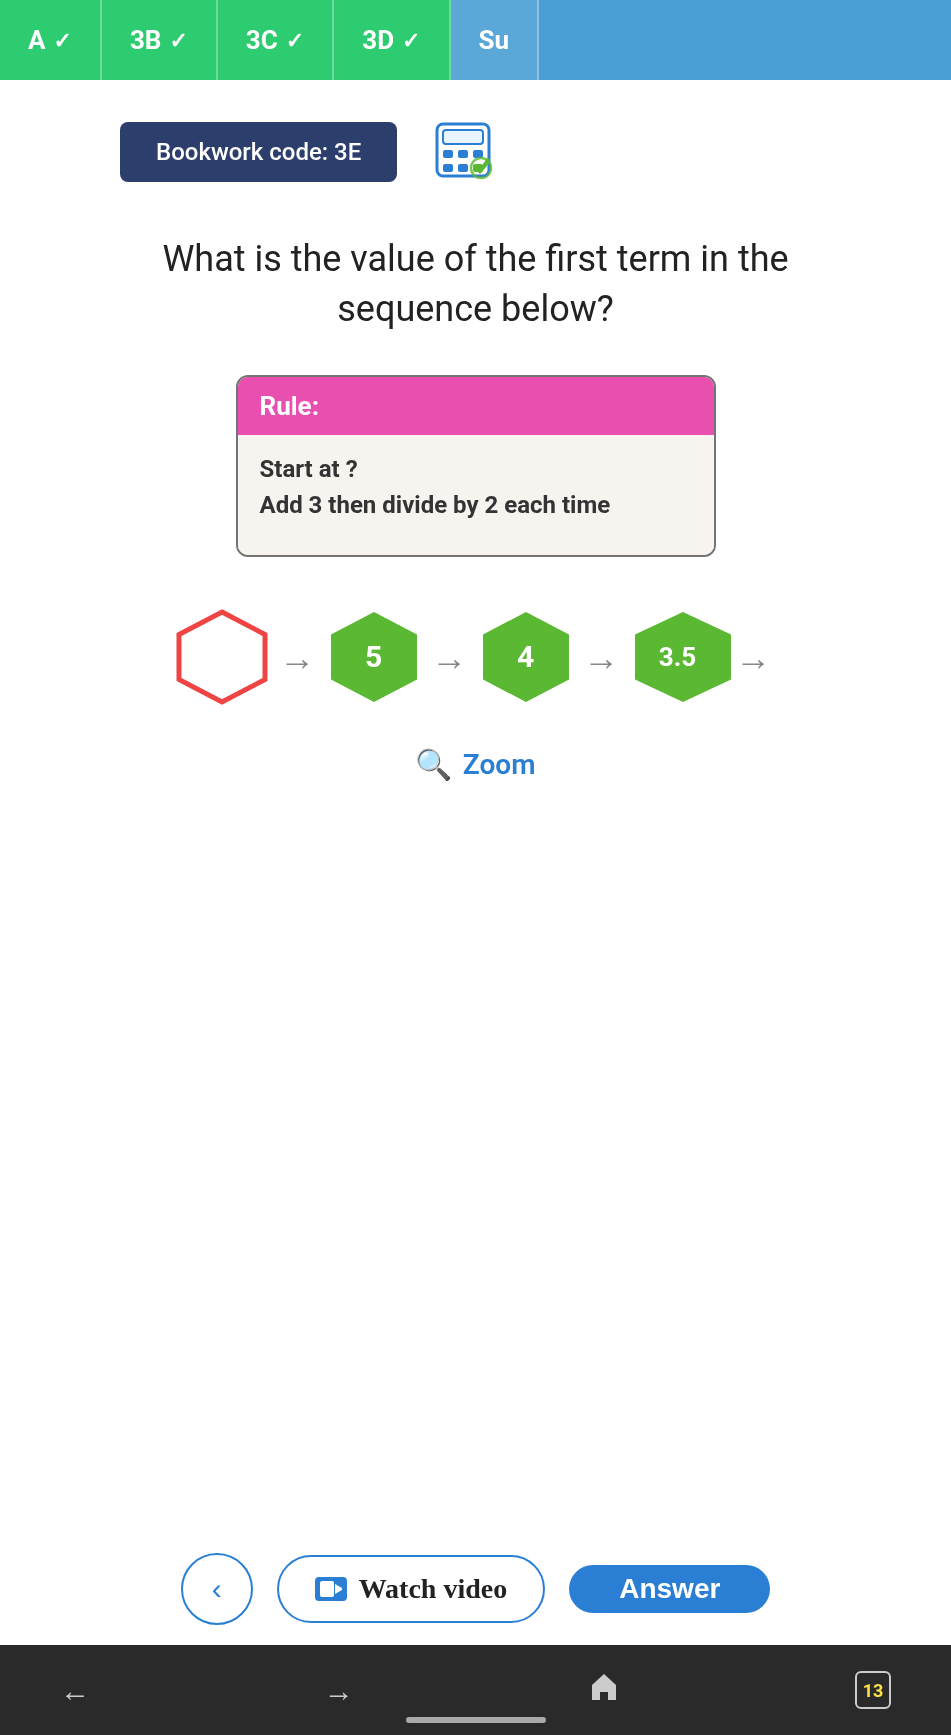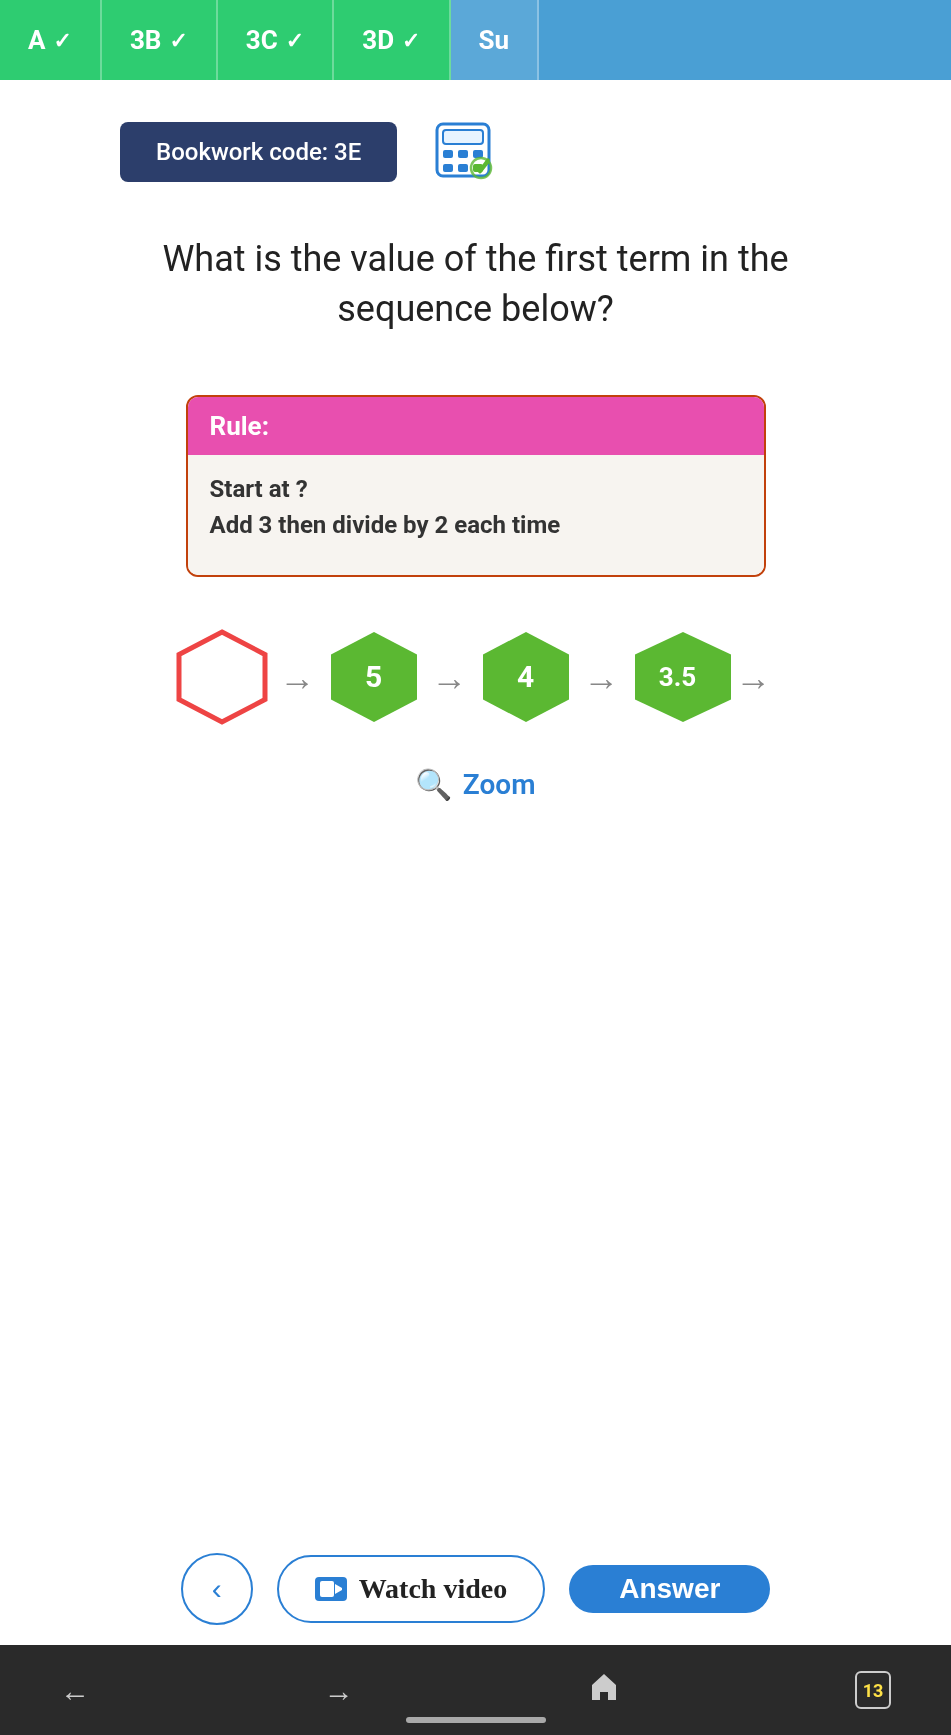--- a/index.html
+++ b/index.html
@@ -71,30 +71,30 @@
       width: 60px;
       height: 60px;
     }
 
     
     .question-text {
       font-size: 36px;
       color: #222;
       text-align: center;
       line-height: 1.4;
-      margin-bottom: 60px;
+      margin-bottom: 40px;
       max-width: 750px;
     }
 
     
     .rule-box {
-      border: 2px solid #c2410c;
+      border: 2px solid #737373;
       border-radius: 12px;
       overflow: hidden;
-      width: 580px;
+      width: 480px;
       margin-bottom: 50px;
     }
     .rule-header {
       background: #e84faf;
       color: #fff;
       font-size: 26px;
       font-weight: 700;
       padding: 14px 22px;
     }
     .rule-body {

